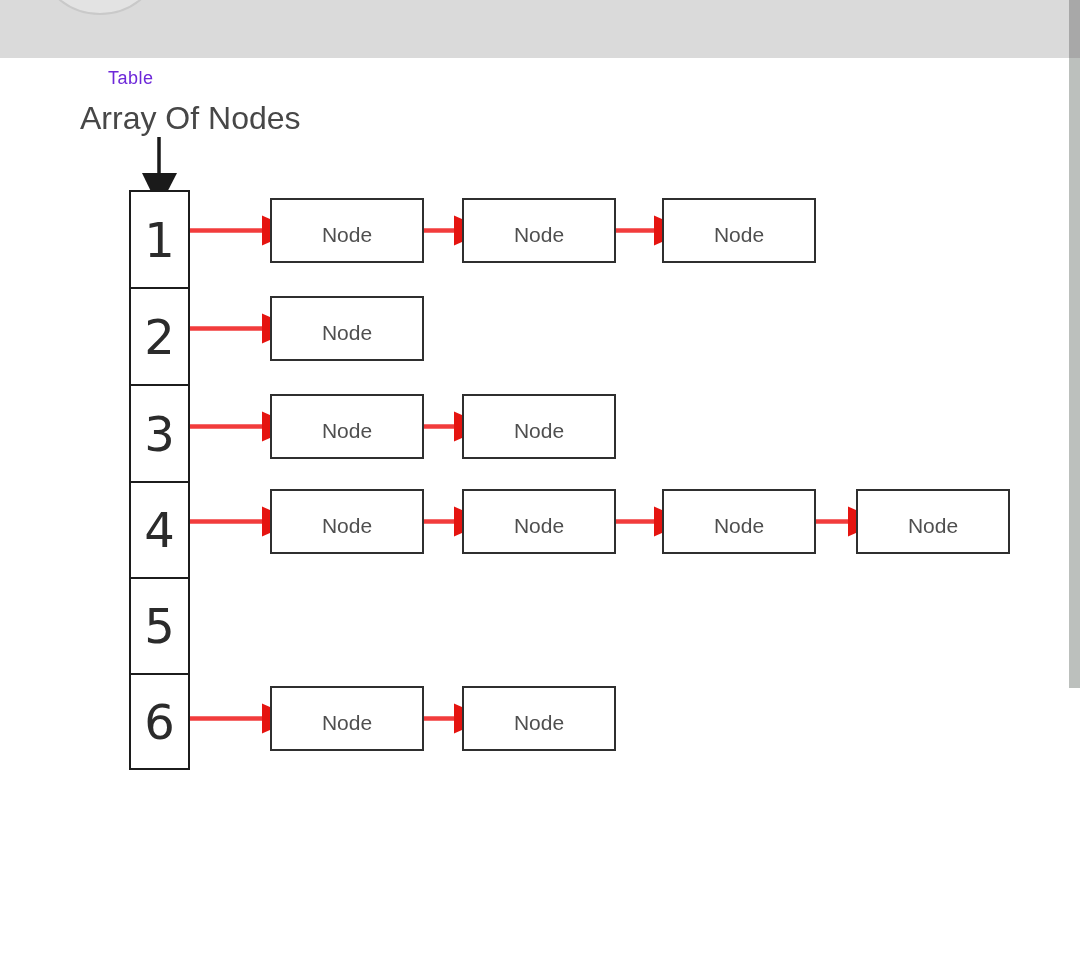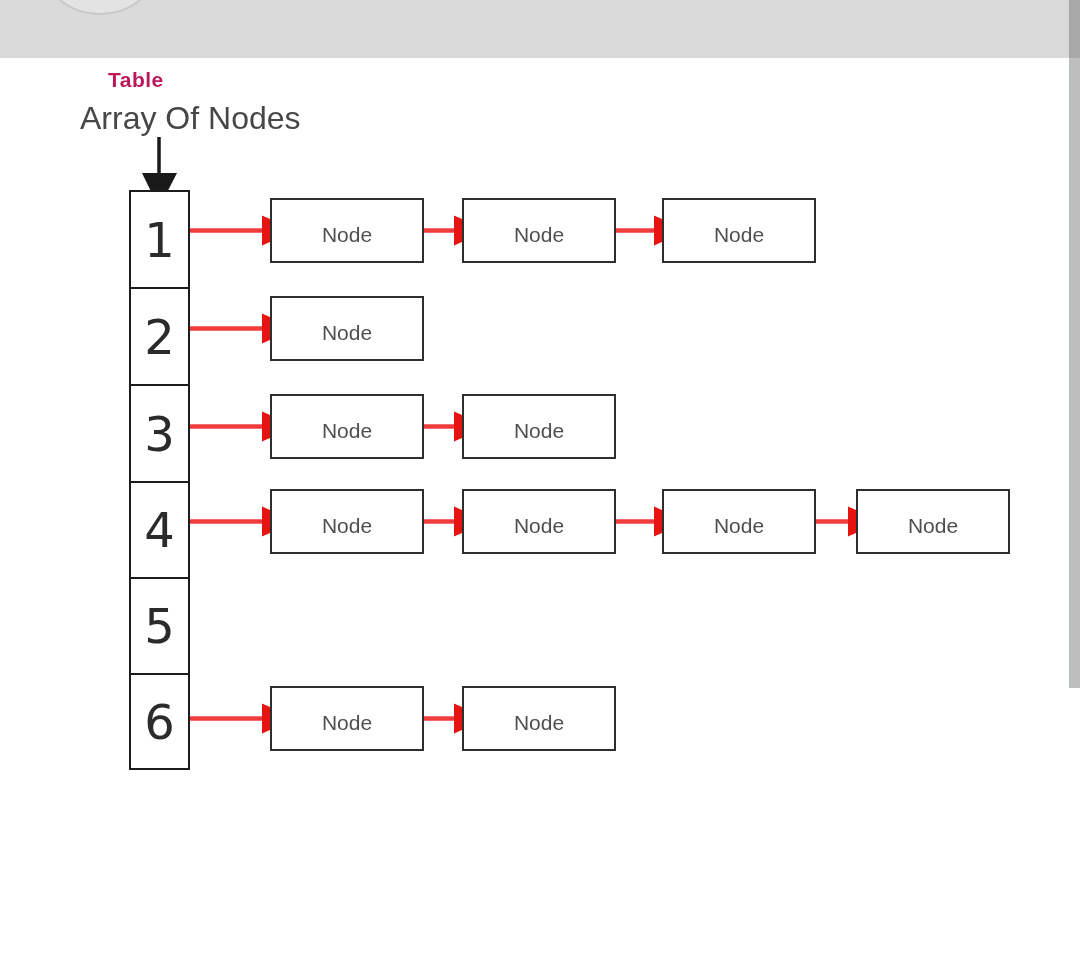--- a/index.html
+++ b/index.html
@@ -9,21 +9,21 @@
   }
   .topbar{position:absolute; left:0; top:0; width:1080px; height:58px; background:#dadada; overflow:hidden;}
   .avatar{
     position:absolute; left:35px; top:-115px; width:130px; height:130px;
     border-radius:50%; background:#e3e3e3; border:2px solid #c9c9c9; box-sizing:border-box;
   }
   .scroll-thumb-a{position:absolute; left:1069px; top:0; width:11px; height:58px; background:#a8a8a8;}
   .scroll-thumb-b{position:absolute; left:1069px; top:58px; width:11px; height:630px; background:#bcc0bd;}
   .title{
     position:absolute; left:108px; top:68px;
-    font-size:21px; font-weight:bold; color:#be185d; letter-spacing:0.5px;
+    font-size:18px; font-weight:normal; color:#6d28d9; letter-spacing:0.5px;
   }
   .subtitle{
     position:absolute; left:80px; top:100px;
     font-size:32px; color:#474747;
   }
   .cell{
     position:absolute; left:129px; width:61px;
     border:2px solid #1c1c1c; box-sizing:border-box; background:#ffffff;
     display:flex; align-items:center; justify-content:center;
   }

